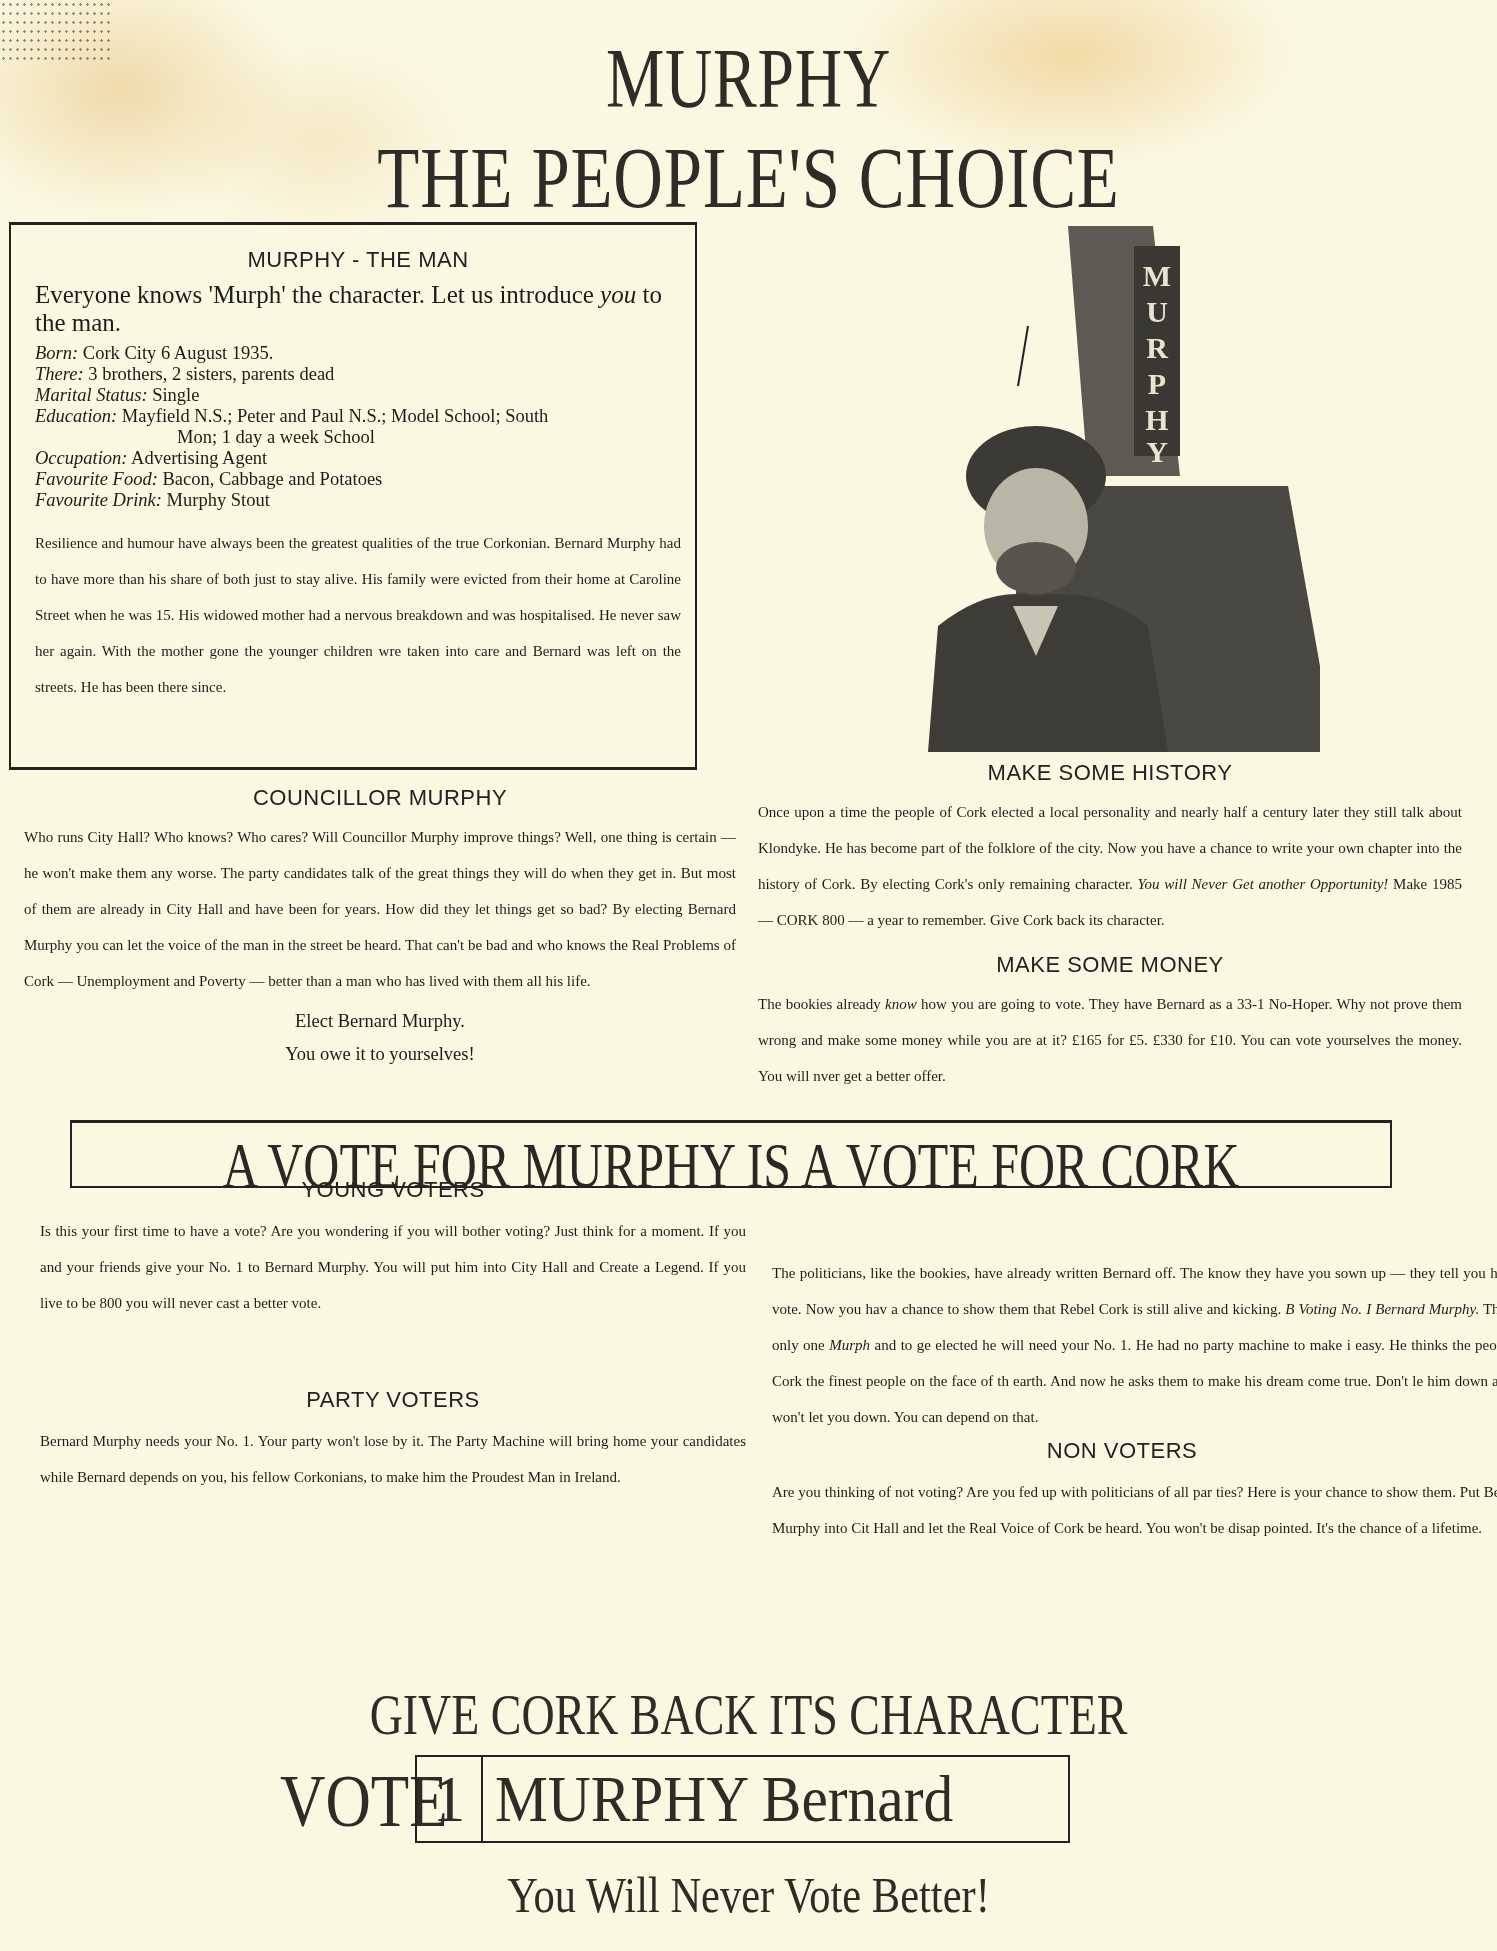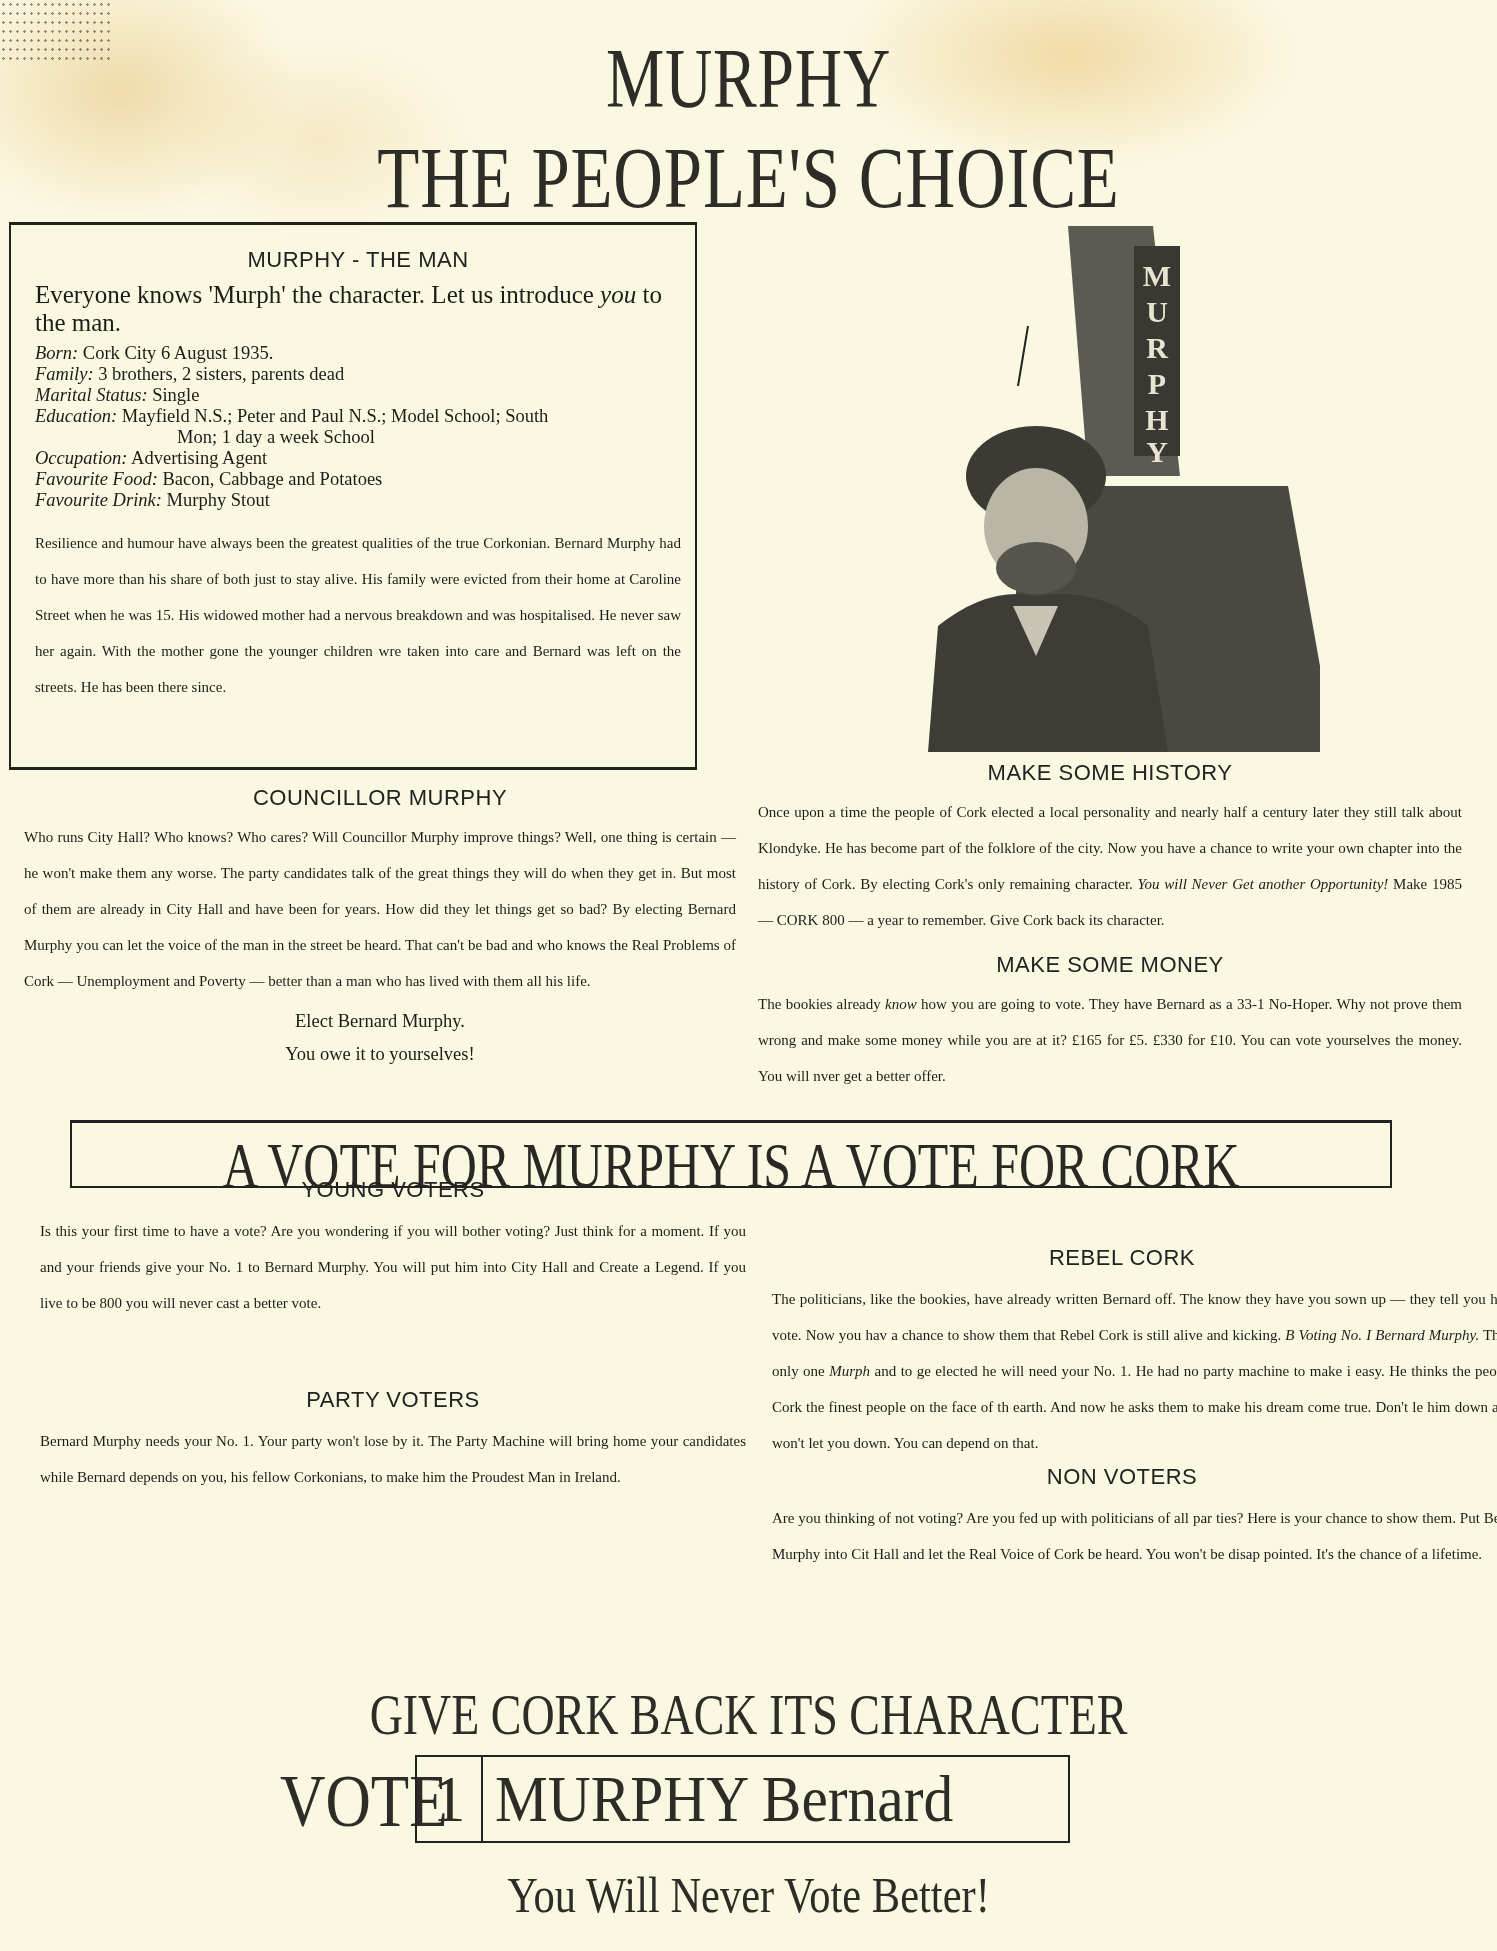--- a/index.html
+++ b/index.html
@@ -86,21 +86,21 @@
 
 <div class="title-main">MURPHY</div>
 <div class="title-sub">THE PEOPLE'S CHOICE</div>
 
 <div class="box-man">
   <div class="man-inner">
     <div class="sec-head">MURPHY - THE MAN</div>
     <div class="man-intro"><span>Everyone knows 'Murph' the character. Let us introduce </span><i>you</i><span> to the man.</span></div>
     <div class="facts">
       <div class="row"><i>Born:</i><span> Cork City 6 August 1935.</span></div>
-      <div class="row"><i>Family:</i><span> 3 brothers, 2 sisters, parents dead</span></div>
+      <div class="row"><i>There:</i><span> 3 brothers, 2 sisters, parents dead</span></div>
       <div class="row"><i>Marital Status:</i><span> Single</span></div>
       <div class="row"><i>Education:</i><span> Mayfield N.S.; Peter and Paul N.S.; Model School; South</span></div>
       <div class="row cont">Mon; 1 day a week School</div>
       <div class="row"><i>Occupation:</i><span> Advertising Agent</span></div>
       <div class="row"><i>Favourite Food:</i><span> Bacon, Cabbage and Potatoes</span></div>
       <div class="row"><i>Favourite Drink:</i><span> Murphy Stout</span></div>
     </div>
     <div class="body-text man-story">Resilience and humour have always been the greatest qualities of the true Corkonian. Bernard Murphy had to have more than his share of both just to stay alive. His family were evicted from their home at Caroline Street when he was 15. His widowed mother had a nervous breakdown and was hospitalised. He never saw her again. With the mother gone the younger children wre taken into care and Bernard was left on the streets. He has been there since.</div>
   </div>
 </div>
@@ -144,21 +144,20 @@
 </div>
 
 <div class="col col-left-2">
   <div class="sec-head">YOUNG VOTERS</div>
   <div class="body-text" style="margin-top:10px">Is this your first time to have a vote? Are you wondering if you will bother voting? Just think for a moment. If you and your friends give your No. 1 to Bernard Murphy. You will put him into City Hall and Create a Legend. If you live to be 800 you will never cast a better vote.</div>
   <div class="sec-head" style="margin-top:66px">PARTY VOTERS</div>
   <div class="body-text" style="margin-top:10px">Bernard Murphy needs your No. 1. Your party won't lose by it. The Party Machine will bring home your candidates while Bernard depends on you, his fellow Corkonians, to make him the Proudest Man in Ireland.</div>
 </div>
 
 <div class="col col-right-2">
-  <div class="sec-head" style="width:700px">REBEL CORK</div>
   <div class="body-text" style="margin-top:10px; width:760px"><span>The politicians, like the bookies, have already written Bernard off. The know they have you sown up — they tell you how to vote. Now you hav a chance to show them that Rebel Cork is still alive and kicking. </span><i>B Voting No. I Bernard Murphy.</i><span> There is only one </span><i>Murph</i><span> and to ge elected he will need your No. 1. He had no party machine to make i easy. He thinks the people of Cork the finest people on the face of th earth. And now he asks them to make his dream come true. Don't le him down and he won't let you down. You can depend on that.</span></div>
   <div class="sec-head" style="margin-top:3px; width:700px">NON VOTERS</div>
   <div class="body-text" style="margin-top:10px; width:760px">Are you thinking of not voting? Are you fed up with politicians of all par ties? Here is your chance to show them. Put Bernard Murphy into Cit Hall and let the Real Voice of Cork be heard. You won't be disap pointed. It's the chance of a lifetime.</div>
 </div>
 
 <div class="give-cork">GIVE CORK BACK ITS CHARACTER</div>
 <div class="vote-row">
   <div class="vote-word">VOTE</div>
   <div class="ballot">
     <div class="ballot-num">1</div>

